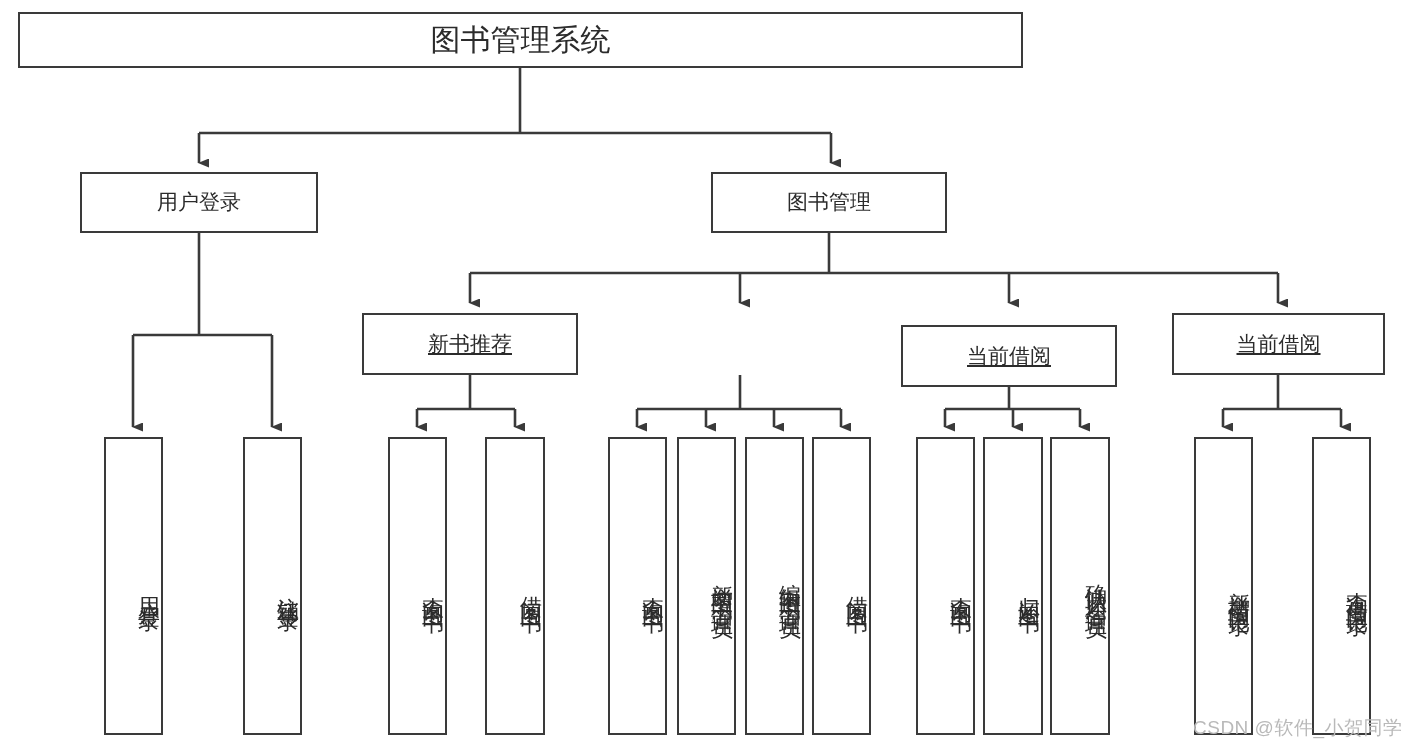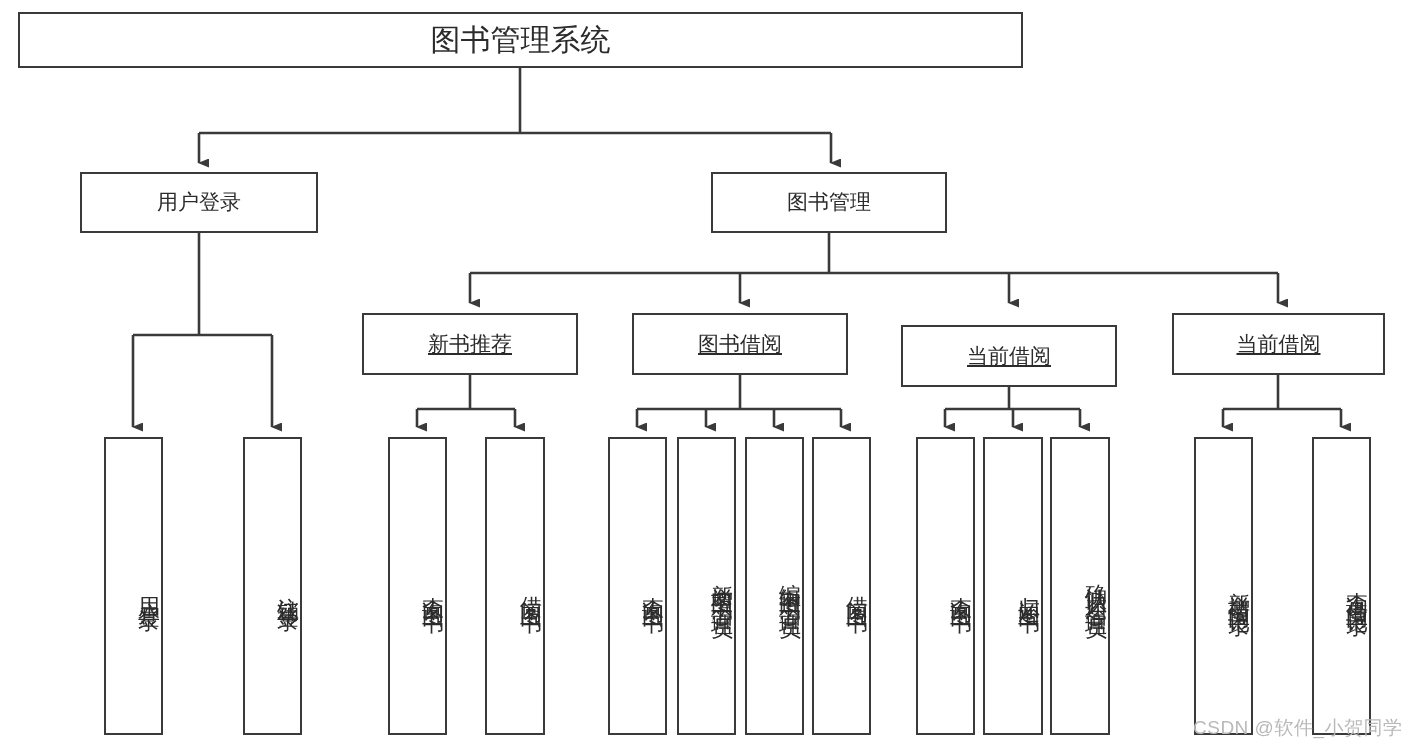--- a/index.html
+++ b/index.html
@@ -105,23 +105,20 @@
   <div class="node level1" style="left:80px;top:172px;width:238px;height:61px;">
     <span class="node-label">用户登录</span>
   </div>
   <div class="node level1" style="left:711px;top:172px;width:236px;height:61px;">
     <span class="node-label">图书管理</span>
   </div>
 
   <div class="node level2" style="left:362px;top:313px;width:216px;height:62px;">
     <span class="node-label">新书推荐</span>
   </div>
-  <div class="node level2" style="left:632px;top:313px;width:216px;height:62px;">
-    <span class="node-label">图书借阅</span>
-  </div>
   <div class="node level2" style="left:901px;top:313px;width:216px;height:62px;margin-top:12px;">
     <span class="node-label">当前借阅</span>
   </div>
   <div class="node level2" style="left:1172px;top:313px;width:213px;height:62px;">
     <span class="node-label">当前借阅</span>
   </div>
 
   <div class="node leaf" style="left:104px;top:437px;width:59px;height:298px;">
     <span class="node-label">用户登录</span>
   </div>

